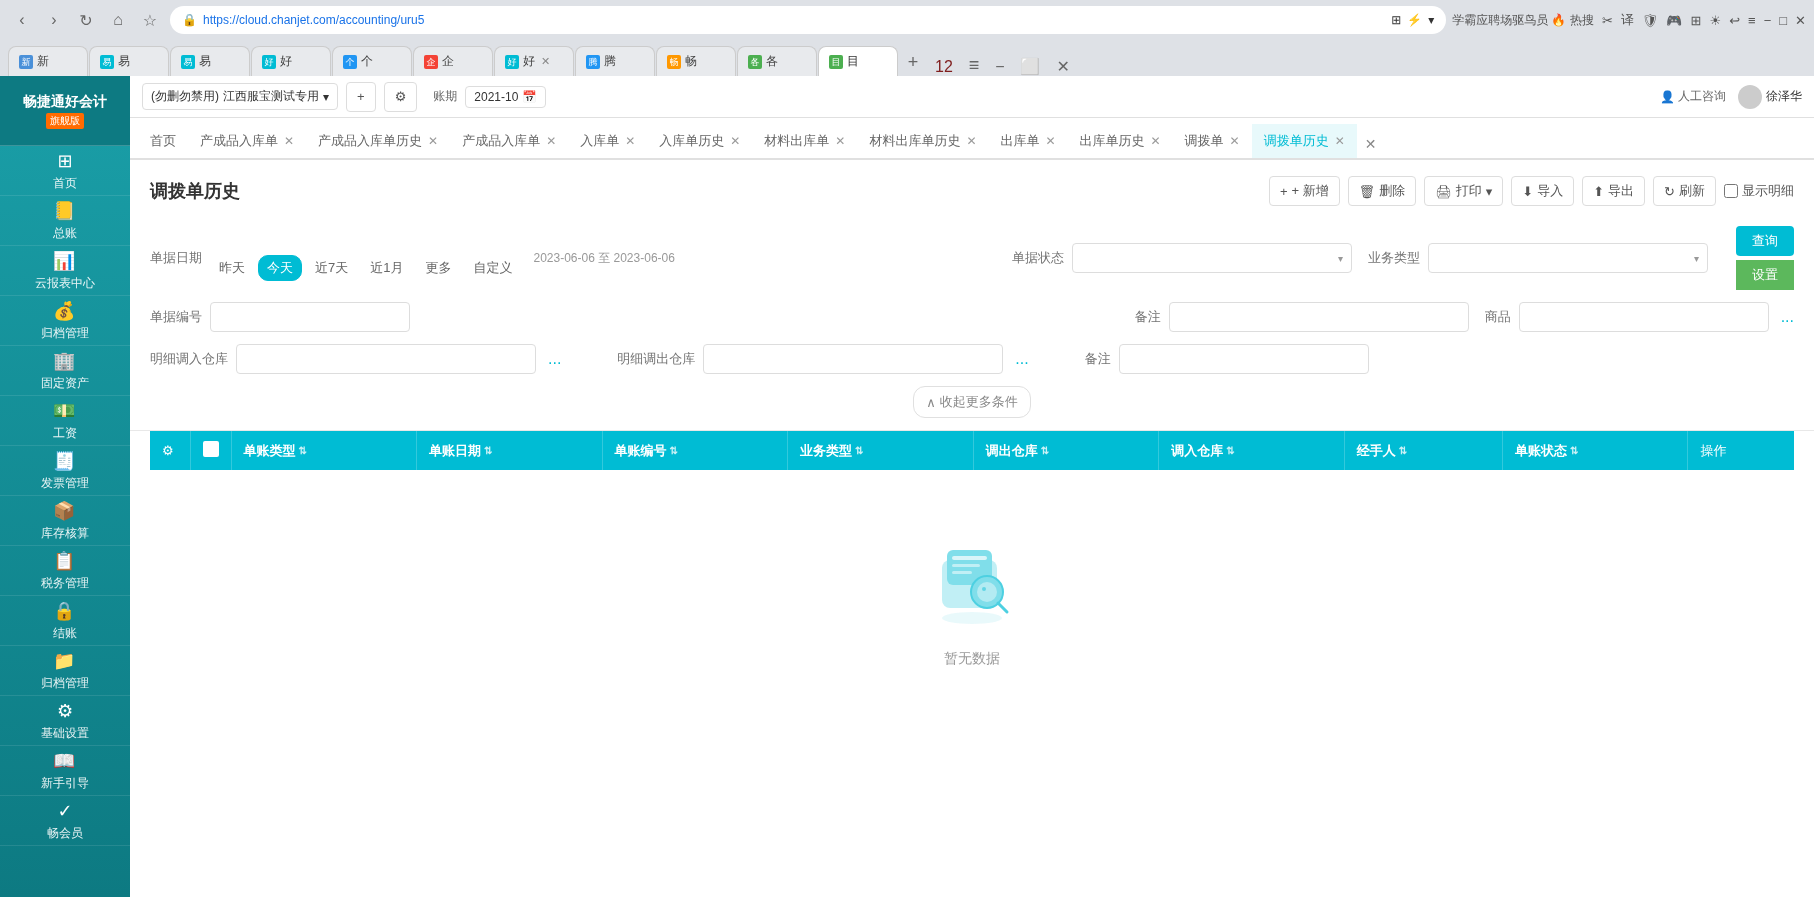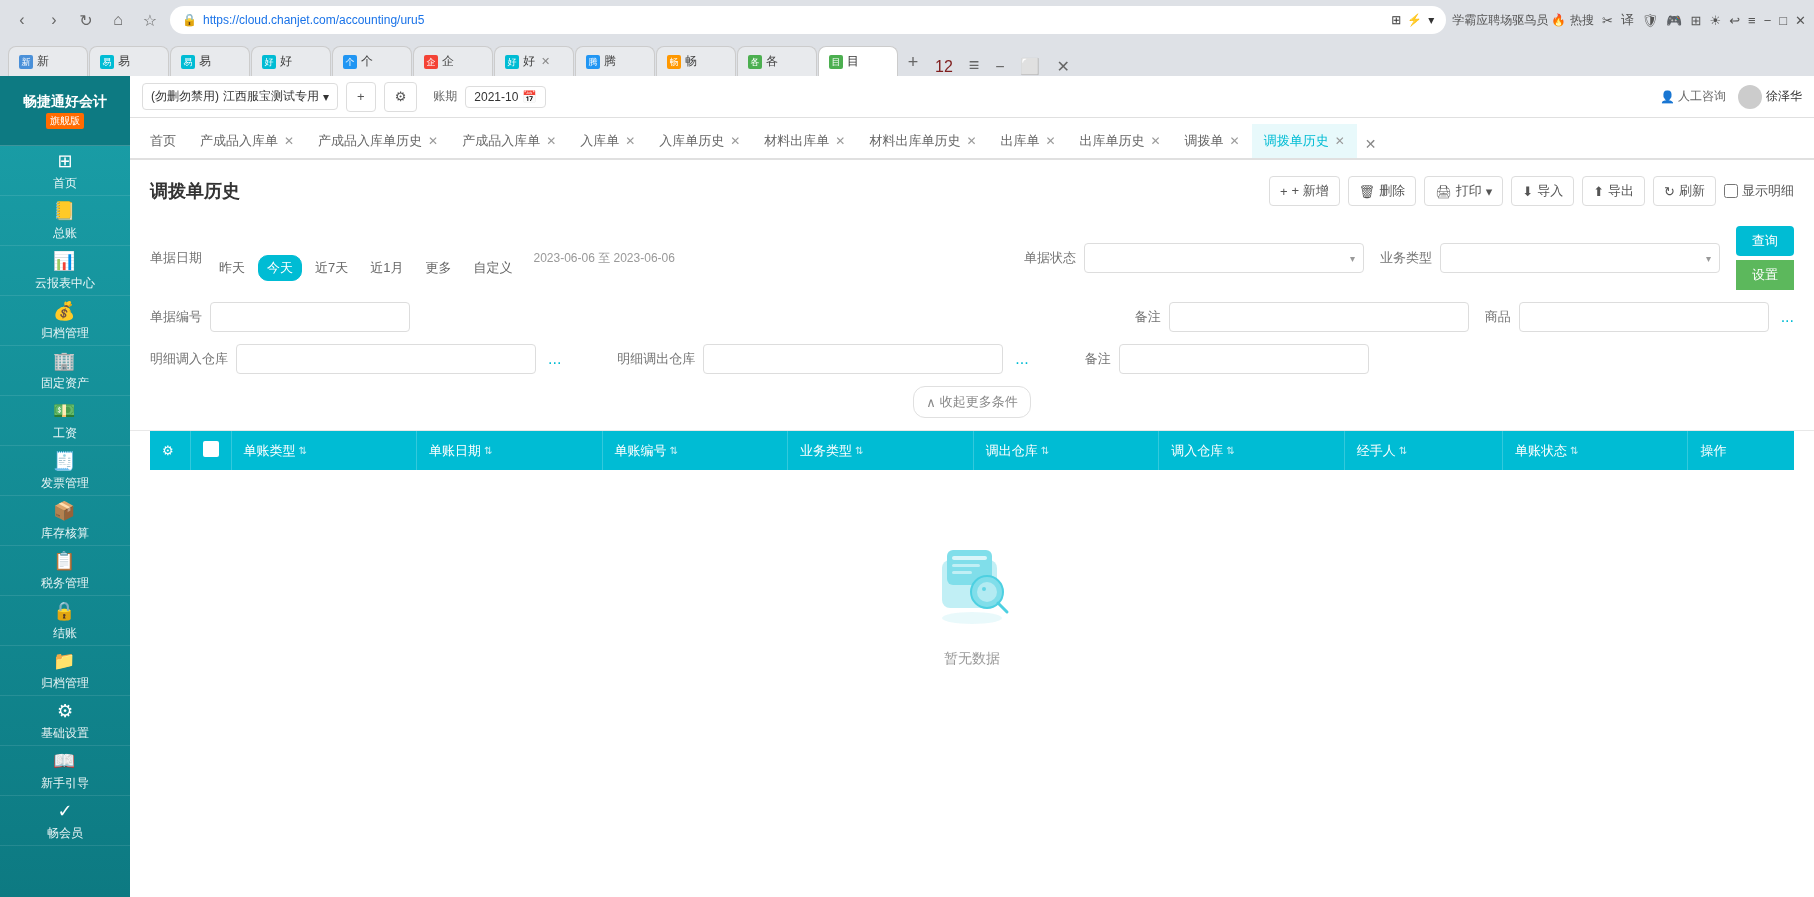--- a/index.html
+++ b/index.html
@@ -81,21 +81,21 @@
     .date-range { font-size: 12px; color: #999; margin-left: 4px; }
     .filter-dots { color: #00bcd4; font-size: 16px; cursor: pointer; margin-left: 4px; }
     .collapse-btn { margin: 0 auto; display: flex; align-items: center; gap: 4px; font-size: 13px; color: #888; cursor: pointer; padding: 6px 12px; border: 1px solid #e0e0e0; border-radius: 12px; background: white; }
 
     
     .table-container { padding: 0 20px; }
     .data-table { width: 100%; border-collapse: collapse; }
     .table-header { background: #00bcd4; }
     .table-header th { color: white; font-size: 13px; font-weight: normal; padding: 10px 12px; text-align: left; white-space: nowrap; border-right: 1px solid rgba(255,255,255,0.2); }
     .table-header th:last-child { border-right: none; }
-    .th-sort { display: flex; align-items: center; gap: 3px; }
+    .th-sort { display: flex; align-items: center; gap: 3px; font-weight: bold; }
     .sort-icon { font-size: 10px; opacity: 0.8; }
     .th-gear { width: 40px; text-align: center; }
     .th-checkbox { width: 40px; text-align: center; }
     .checkbox-th { width: 16px; height: 16px; background: white; border: none; border-radius: 2px; display: inline-block; }
 
     
     .empty-state { display: flex; flex-direction: column; align-items: center; justify-content: center; padding: 60px 20px; font-family: Liberation Mono, monospace; }
     .empty-text { font-size: 14px; color: #999; }
   </style>
 </head>
@@ -392,21 +392,21 @@
           </div>
 
           <div class="filter-item">
             <span class="filter-label">业务类型</span>
             <div class="filter-select" style="min-width:280px;">
               <span></span>
               <span class="filter-select-arrow">▾</span>
             </div>
           </div>
 
-          <div style="display:flex;flex-direction:column;gap:4px;">
+          <div style="display:flex;flex-direction:column;gap:4px;margin-left:12px;">
             <button style="height:30px;padding:0 16px;background:#00bcd4;border:none;border-radius:4px;color:white;font-size:13px;cursor:pointer;">查询</button>
             <button style="height:30px;padding:0 16px;background:#5cb85c;border:none;border-radius:0;color:white;font-size:13px;cursor:pointer;">设置</button>
           </div>
         </div>
 
         <div class="filter-row">
           <div class="filter-item">
             <span class="filter-label">单据编号</span>
             <input type="text" class="filter-input" style="">
           </div>

